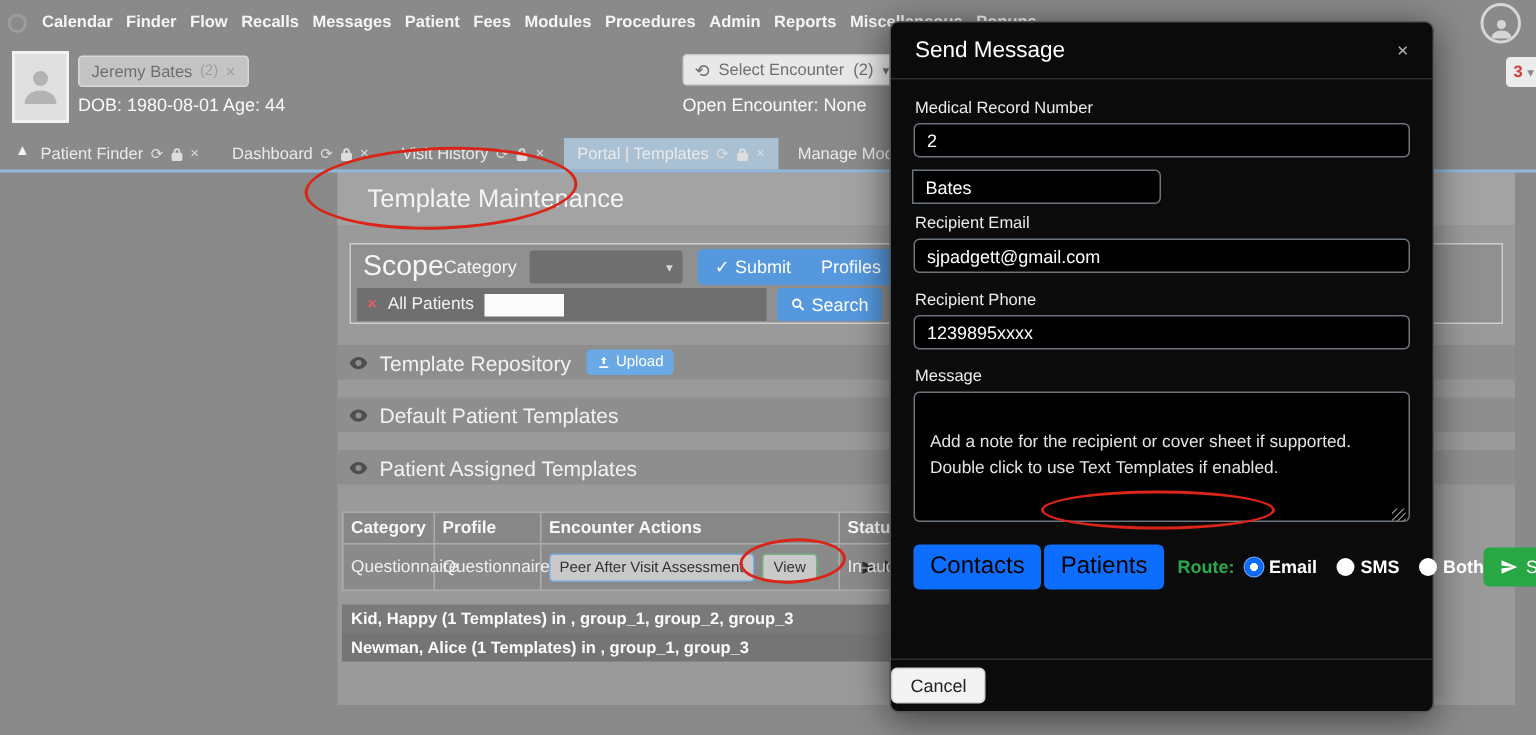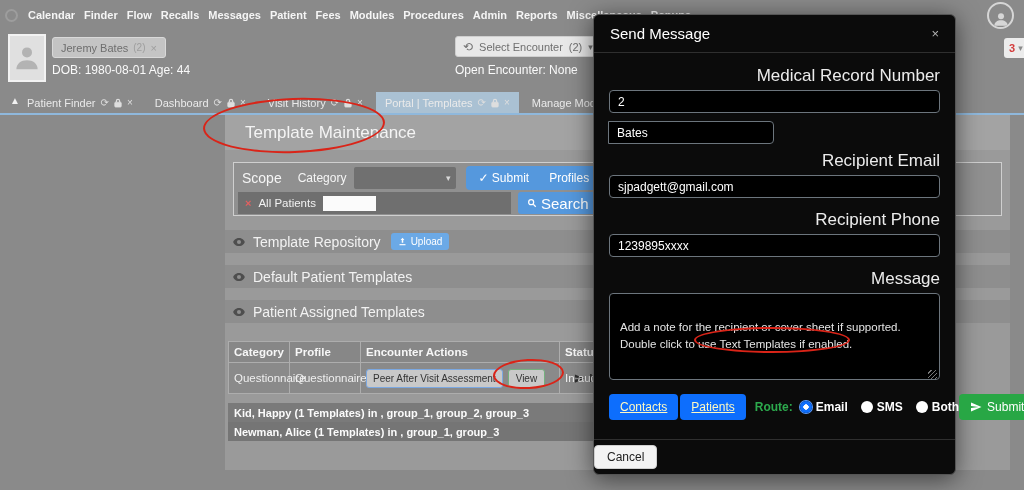--- a/index.html
+++ b/index.html
@@ -45,31 +45,31 @@
   .tab.active { background:#aac1d3; }
   .tab .ticon { font-size:10px; color:#dedede; cursor:pointer; }
   .tab svg.lock { width:8px; height:10px; fill:#dedede; stroke:#dedede; }
 
   
   .panel { left:225px; top:115px; width:785px; height:355px; background:#9a9a9a; }
   .panel-title { left:0; top:0; width:100%; height:35px; background:#a3a3a3; display:flex; align-items:center; padding-left:20px; color:#f4f4f4; font-size:17px; }
 
   .scope-box { left:8px; top:47px; width:769px; height:54px; background:#909090; border:1px solid #cfcfcf; padding:3px 4px; }
   .scope-r1 { display:flex; align-items:center; height:24px; }
-  .scope-lbl { color:#f5f5f5; font-size:14px; margin-right:16px; margin-left:4px; }
+  .scope-lbl { color:#f5f5f5; font-size:19px; margin-left:4px; }
   .cat-lbl { color:#f5f5f5; font-size:12px; margin-right:8px; }
   .cat-select { width:102px; height:22px; background:#707070; border:none; border-radius:2px; display:flex; align-items:center; justify-content:flex-end; padding-right:6px; color:#d8d8d8; font-size:9px; cursor:pointer; }
   .blue-bar { margin-left:10px; height:24px; background:#5598dd; border-radius:4px; display:flex; align-items:center; gap:20px; padding:0 12px; width:262px; }
   .blue-bar span { color:#fff; font-size:12px; cursor:pointer; white-space:nowrap; }
   .scope-r2 { display:flex; align-items:center; height:22px; margin-top:2px; }
   .dark-bar { width:273px; height:22px; background:#6f6f6f; display:flex; align-items:center; gap:7px; padding:0 7px; }
   .dark-bar .rx { color:#e06060; font-size:11px; font-weight:bold; cursor:pointer; }
   .dark-bar .lbl { color:#f2f2f2; font-size:11.5px; }
   .dark-bar input { width:53px; height:15px; border:none; background:#fbfbfb; }
-  .search-btn { margin-left:7px; height:22px; background:#5598dd; color:#fff; font-size:15px; border:none; border-radius:3px; padding:0 9px; display:flex; align-items:center; gap:4px; cursor:pointer; }
+  .search-btn { margin-left:7px; height:22px; background:#5598dd; color:#fff; font-size:12px; border:none; border-radius:3px; padding:0 9px; display:flex; align-items:center; gap:4px; cursor:pointer; }
   .search-btn svg { width:10px; height:10px; stroke:#fff; fill:none; stroke-width:3; }
   .clear-btn { margin-left:8px; height:22px; background:#a9a9a9; color:#474747; font-size:11.5px; border:none; border-radius:3px; padding:0 8px; display:flex; align-items:center; gap:4px; cursor:pointer; }
 
   .section-bar { left:0; width:100%; height:23px; background:#8e8e8e; display:flex; align-items:center; gap:7px; padding-left:7px; }
   .section-bar svg.eye { width:14px; height:14px; fill:#4e4e4e; }
   .section-bar .s-lbl { color:#f2f2f2; font-size:14px; }
   .upload-btn { height:17px; background:#6ba9e6; border:none; border-radius:3px; color:#fff; font-size:10px; display:flex; align-items:center; gap:4px; padding:0 7px; margin-left:3px; cursor:pointer; }
   .upload-btn svg { width:9px; height:9px; fill:#fff; }
 
   .grp-bar { left:3px; width:558px; height:19px; display:flex; align-items:center; padding-left:6px; color:#fbfbfb; font-size:11px; font-weight:bold; white-space:nowrap; overflow:hidden; }
@@ -86,31 +86,31 @@
   .view-btn { background:#c9c9c9; border:1px solid #74b07e; border-radius:3px; color:#333; font-size:10px; padding:3px 7px; cursor:pointer; }
   .notify-btn { background:transparent; border:none; color:#2e2e2e; font-size:11px; display:flex; align-items:center; gap:4px; margin-left:24px; cursor:pointer; }
   .notify-btn svg { width:11px; height:11px; fill:#2e2e2e; }
 
   
   .modal { left:593px; top:14px; width:363px; height:461px; background:#0b0b0b; border:1px solid #555; border-radius:6px; z-index:50; box-shadow:0 4px 24px rgba(0,0,0,.55); }
   .m-head { height:38px; display:flex; align-items:center; justify-content:space-between; padding:0 16px; border-bottom:1px solid #2f2f2f; }
   .m-title { color:#fff; font-size:15px; }
   .m-close { color:#b5b5b5; font-size:13px; cursor:pointer; }
   .m-body { padding:6px 15px 0 15px; }
-  .m-lbl { color:#ececec; font-size:17px; margin:7px 0 4px 1px;text-align:right; }
+  .m-lbl { color:#ececec; font-size:11px; margin:7px 0 4px 1px; }
   .m-input { width:100%; height:23px; background:#000; border:1px solid #6c757d; border-radius:4px; color:#fff; font-size:12px; padding:0 8px; font-family:"Liberation Sans", sans-serif; }
   .name-row { display:flex; margin-top:8px; }
   .name-row input { width:50%; }
   .name-row input:first-child { border-radius:4px 0 0 4px; }
   .name-row input:last-child { border-radius:0 4px 4px 0; margin-left:-1px; }
   .ta-wrap { position:relative; }
   .m-textarea { width:100%; height:87px; background:#000; border:1px solid #6c757d; border-radius:4px; color:#e4e4e4; font-size:11.5px; padding:25px 10px 0 10px; resize:none; font-family:"Liberation Sans", sans-serif; line-height:1.45; overflow:hidden; }
   .ta-corner { position:absolute; right:3px; bottom:5px; width:9px; height:9px; background:repeating-linear-gradient(135deg, transparent 0 2px, #777 2px 3px); }
   .m-controls { display:flex; align-items:center; margin-top:10px; }
-  .c-btn { background:#0d6efd; border:none; border-radius:4px; color:#fef9c3; font-size:12px; padding:6px 11px; cursor:pointer;text-decoration:underline; }
+  .c-btn { background:#0d6efd; border:none; border-radius:4px; color:#000000; font-size:16px; padding:6px 11px; cursor:pointer; }
   .c-btn + .c-btn { margin-left:2px; }
   .route-lbl { color:#2ca94d; font-size:12px; font-weight:bold; margin-left:9px; }
   .radio-group { display:flex; align-items:center; gap:13px; margin-left:7px; }
   .radio-opt { display:flex; align-items:center; gap:4px; cursor:pointer; }
   .radio { width:12px; height:12px; border-radius:50%; background:#fff; }
   .radio.checked { background:radial-gradient(circle, #fff 0 2.5px, #0d6efd 2.8px); box-shadow:0 0 0 1px #5a9cff; }
   .radio-opt .r-lbl { color:#fff; font-size:12px; font-weight:bold; }
   .submit-btn { margin-left:auto; background:#28a745; border:none; border-radius:4px; color:#fff; font-size:12px; padding:6px 11px; display:flex; align-items:center; gap:5px; cursor:pointer; }
   .submit-btn svg { width:12px; height:12px; fill:#fff; }
   .m-foot { position:absolute; left:0; bottom:0; width:100%; height:35px; border-top:1px solid #2f2f2f; display:flex; align-items:center; justify-content:flex-start; padding-right:10px; }

